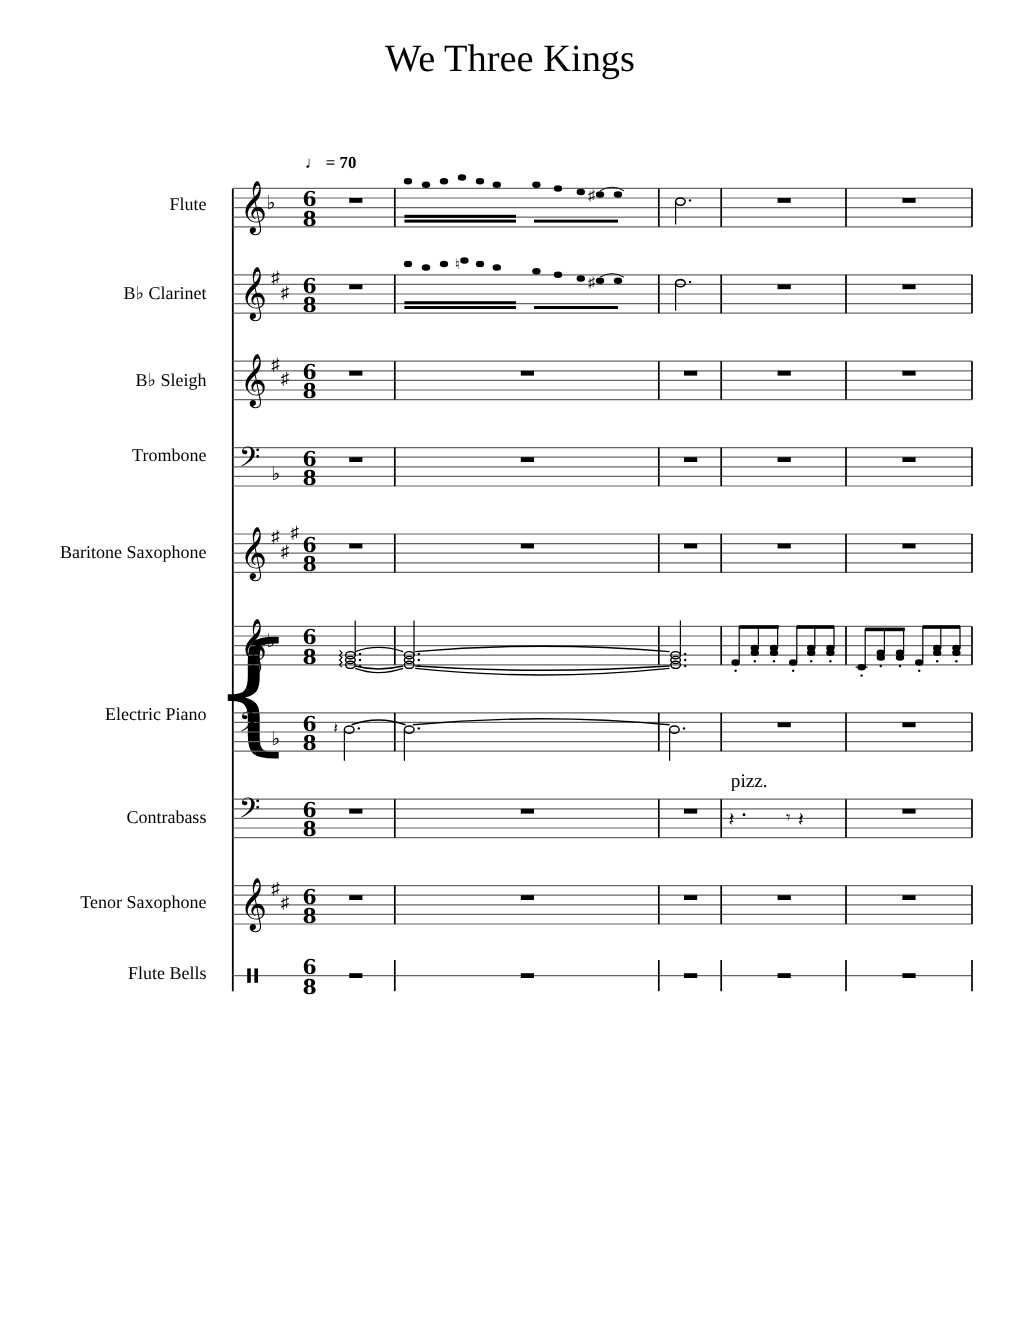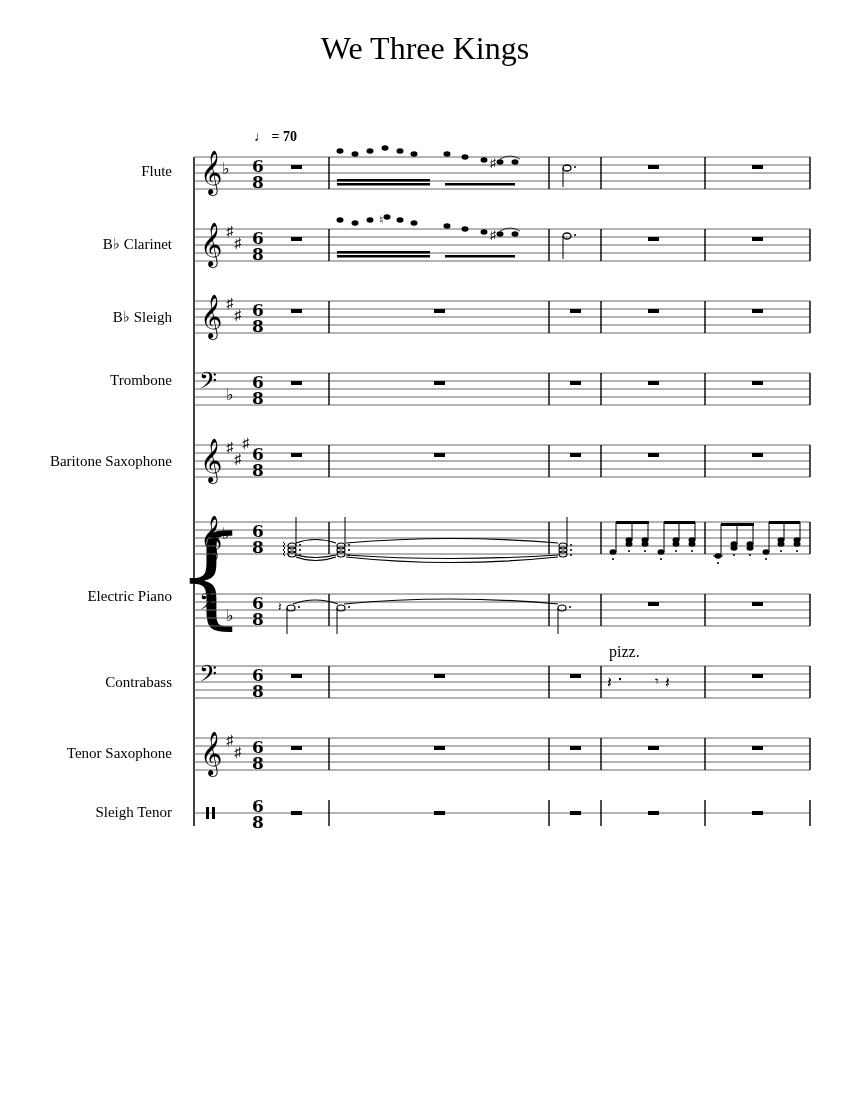--- a/index.html
+++ b/index.html
@@ -19,21 +19,21 @@
 <div class="tempo">♩ = 70</div>
 
 <div class="label" style="top:163px">Flute</div>
 <div class="label" style="top:235px">B♭ Clarinet</div>
 <div class="label" style="top:308px">B♭ Sleigh</div>
 <div class="label" style="top:372px">Trombone</div>
 <div class="label" style="top:453px">Baritone Saxophone</div>
 <div class="label" style="top:588px">Electric Piano</div>
 <div class="label" style="top:674px">Contrabass</div>
 <div class="label" style="top:745px">Tenor Saxophone</div>
-<div class="label" style="top:804px">Sleigh Tenor</div>
+<div class="label" style="top:804px">Flute Bells</div>
 
 <div class="pizz">pizz.</div>
 
 <svg width="850" height="1100" viewBox="0 0 850 1100">
   <defs>
     <g id="staff5">
       <line x1="194" x2="810" y1="0" y2="0" stroke="#666" stroke-width="1"></line>
       <line x1="194" x2="810" y1="8" y2="8" stroke="#666" stroke-width="1"></line>
       <line x1="194" x2="810" y1="16" y2="16" stroke="#666" stroke-width="1"></line>
       <line x1="194" x2="810" y1="24" y2="24" stroke="#666" stroke-width="1"></line>

